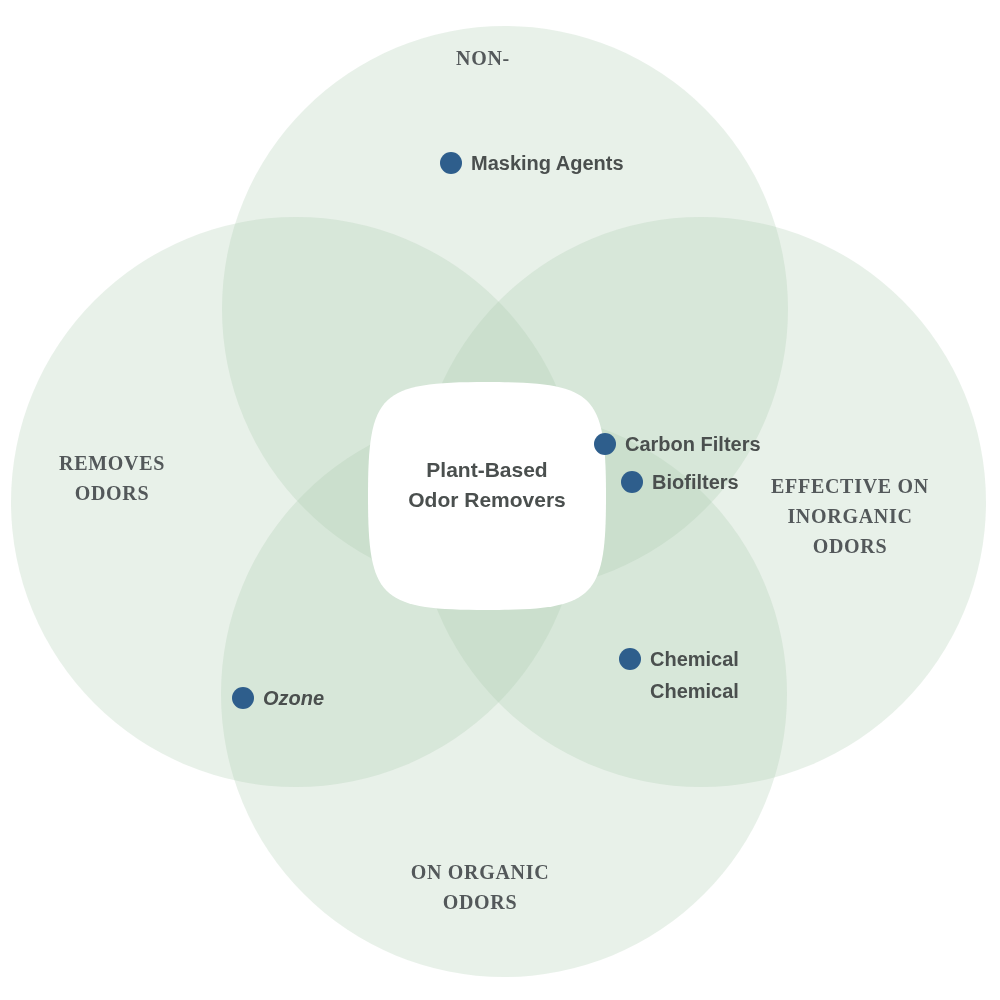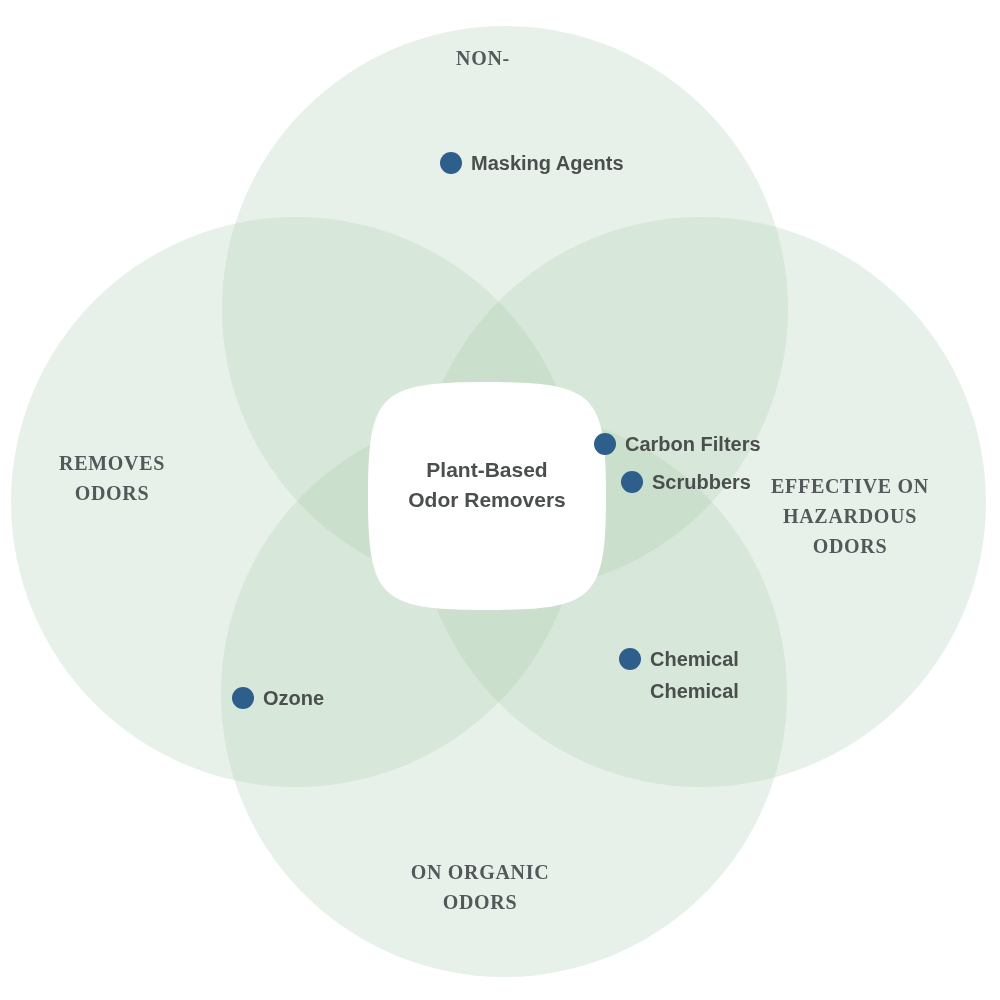--- a/index.html
+++ b/index.html
@@ -50,21 +50,21 @@
     height: 22px;
     border-radius: 50%;
     background: #2e5e8c;
     flex: 0 0 auto;
   }
   .item-masking   { left: 440px; top: 148px; }
   .item-carbon    { left: 594px; top: 408px; margin-top: 21px; }
   .item-biofilters{ left: 621px; top: 467px; }
   .item-chemical  { left: 619px; top: 643px; line-height: 32px; align-items: flex-start; }
   .item-chemical .dot { margin-top: 5px; }
-  .item-ozone     { left: 232px; top: 683px; }
+  .item-ozone     { left: 232px; top: 683px; font-style: italic; }
   .item-line { display: block; text-align: left; }
 
   .center-item {
     position: absolute;
     left: 337px;
     top: 444px;
     width: 300px;
     text-align: center;
   }
   .center-item .dot { margin: 0 auto; }
@@ -93,21 +93,21 @@
              C 606 598.6 594.1 610 487 610
              C 379.9 610 368 598.6 368 496 Z"></path>
   </svg>
 
   <div class="set-label set-nonhazardous">
     <span class="set-line">NON-</span>
   </div>
 
   <div class="set-label set-inorganic">
     <span class="set-line">EFFECTIVE ON</span>
-    <span class="set-line">HAZARDOUS</span>
+    <span class="set-line">INORGANIC</span>
     <span class="set-line">ODORS</span>
   </div>
 
   <div class="set-label set-organic">
     <span class="set-line">ON ORGANIC</span>
     <span class="set-line">ODORS</span>
   </div>
 
   <div class="set-label set-removes">
     <span class="set-line">REMOVES</span>
@@ -119,21 +119,21 @@
     <span class="item-line">Masking Agents</span>
   </div>
 
   <div class="item item-carbon">
     <span class="dot"></span>
     <span class="item-line">Carbon Filters</span>
   </div>
 
   <div class="item item-biofilters">
     <span class="dot"></span>
-    <span class="item-line">Scrubbers</span>
+    <span class="item-line">Biofilters</span>
   </div>
 
   <div class="item item-chemical">
     <span class="dot"></span>
     <span>
       <span class="item-line">Chemical</span>
       <span class="item-line">Chemical</span>
     </span>
   </div>
 

